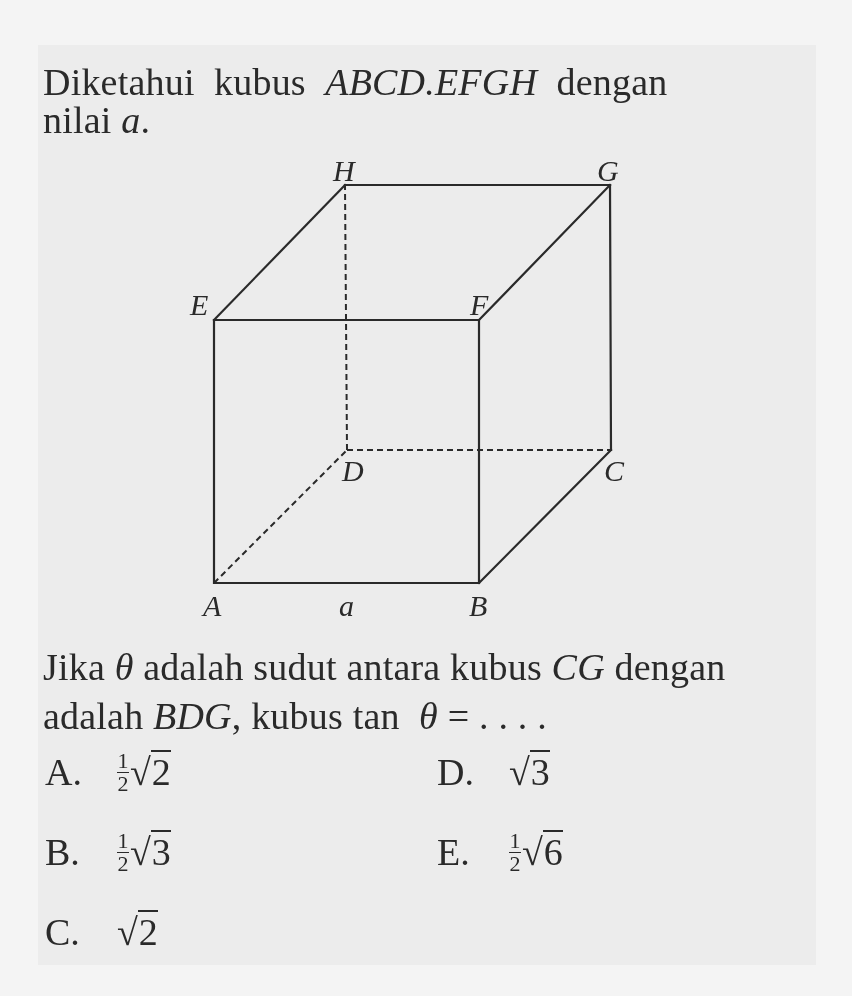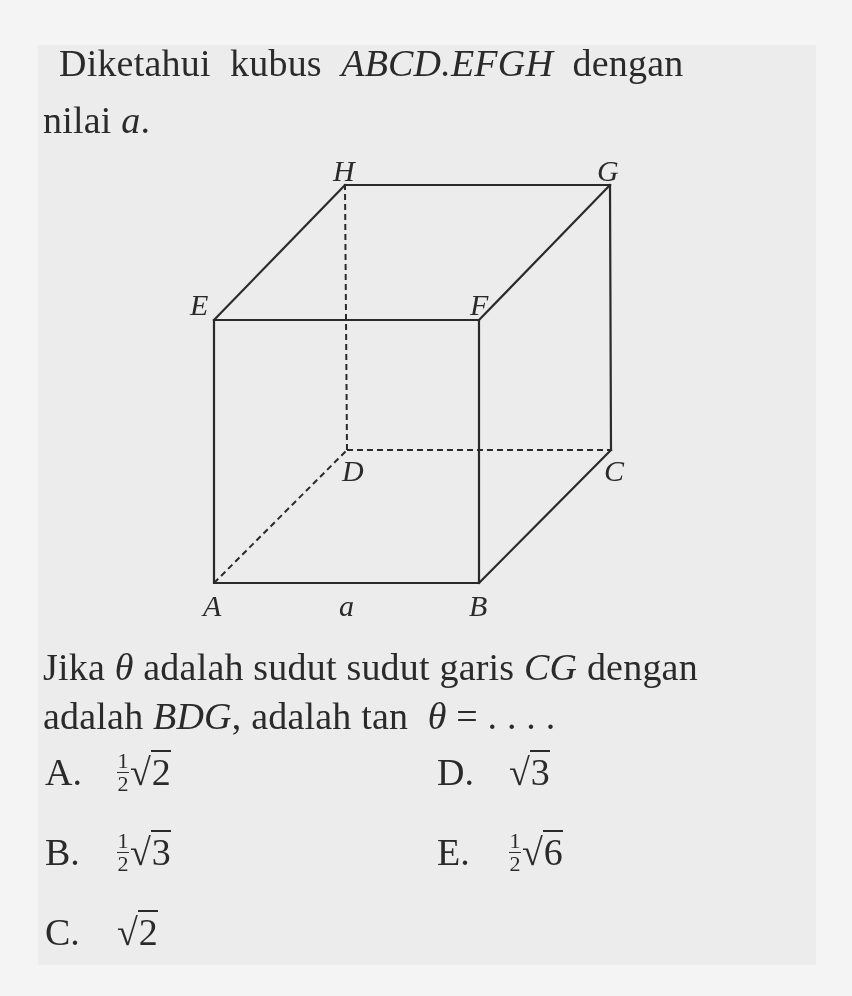--- a/index.html
+++ b/index.html
@@ -17,21 +17,21 @@
   .sqrt { display:inline-block; position:relative; }
   .sqrt .rad { font-size:38px; }
   .sqrt .under { border-top:2px solid #2a2a2a; padding-left:1px; padding-top:1px; display:inline-block; line-height:38px; }
   svg { position:absolute; left:0; top:0; }
 </style>
 </head>
 <body>
 
 <div class="paper"></div>
 
-<div class="line" style="top:41px;margin-left:16px;">
+<div class="line" style="top:60px;">
   <span style="white-space:pre">Diketahui  kubus  </span><span class="it">ABCD.EFGH</span><span style="white-space:pre">  dengan</span>
 </div>
 <div class="line" style="top:98px;">
   <span style="white-space:pre">nilai </span><span class="it">a</span><span>.</span>
 </div>
 
 <svg width="852" height="996">
   <g stroke="#2a2a2a" stroke-width="2.2" fill="none" stroke-linecap="square">
 
     <polyline points="214,583 479,583 479,320 214,320 214,583"></polyline>
@@ -52,24 +52,24 @@
 <div class="lbl" style="left:597px; top:156px;">G</div>
 <div class="lbl" style="left:190px; top:290px;">E</div>
 <div class="lbl" style="left:470px; top:290px;">F</div>
 <div class="lbl" style="left:342px; top:456px;">D</div>
 <div class="lbl" style="left:604px; top:456px;">C</div>
 <div class="lbl" style="left:203px; top:591px;">A</div>
 <div class="lbl" style="left:339px; top:591px;">a</div>
 <div class="lbl" style="left:469px; top:591px;">B</div>
 
 <div class="line" style="top:645px;">
-  <span style="white-space:pre">Jika </span><span class="it">θ</span><span style="white-space:pre"> adalah sudut sudut garis </span><span class="it">CG</span><span style="white-space:pre"> dengan</span>
+  <span style="white-space:pre">Jika </span><span class="it">θ</span><span style="white-space:pre"> adalah sudut antara kubus </span><span class="it">CG</span><span style="white-space:pre"> dengan</span>
 </div>
 <div class="line" style="top:694px;">
-  <span style="white-space:pre">adalah </span><span class="it">BDG</span><span style="white-space:pre">, adalah tan  </span><span class="it">θ</span><span style="white-space:pre"> = . . . .</span>
+  <span style="white-space:pre">adalah </span><span class="it">BDG</span><span style="white-space:pre">, kubus tan  </span><span class="it">θ</span><span style="white-space:pre"> = . . . .</span>
 </div>
 
 <div class="opt" style="left:45px; top:750px;">
   <span class="opt-letter">A.</span><span class="frac"><span>1</span><span class="bar"></span><span>2</span></span><span class="sqrt"><span class="rad">√</span><span class="under">2</span></span>
 </div>
 <div class="opt" style="left:45px; top:830px;">
   <span class="opt-letter">B.</span><span class="frac"><span>1</span><span class="bar"></span><span>2</span></span><span class="sqrt"><span class="rad">√</span><span class="under">3</span></span>
 </div>
 <div class="opt" style="left:45px; top:910px;text-decoration:underline;">
   <span class="opt-letter">C.</span><span class="sqrt"><span class="rad">√</span><span class="under">2</span></span>

